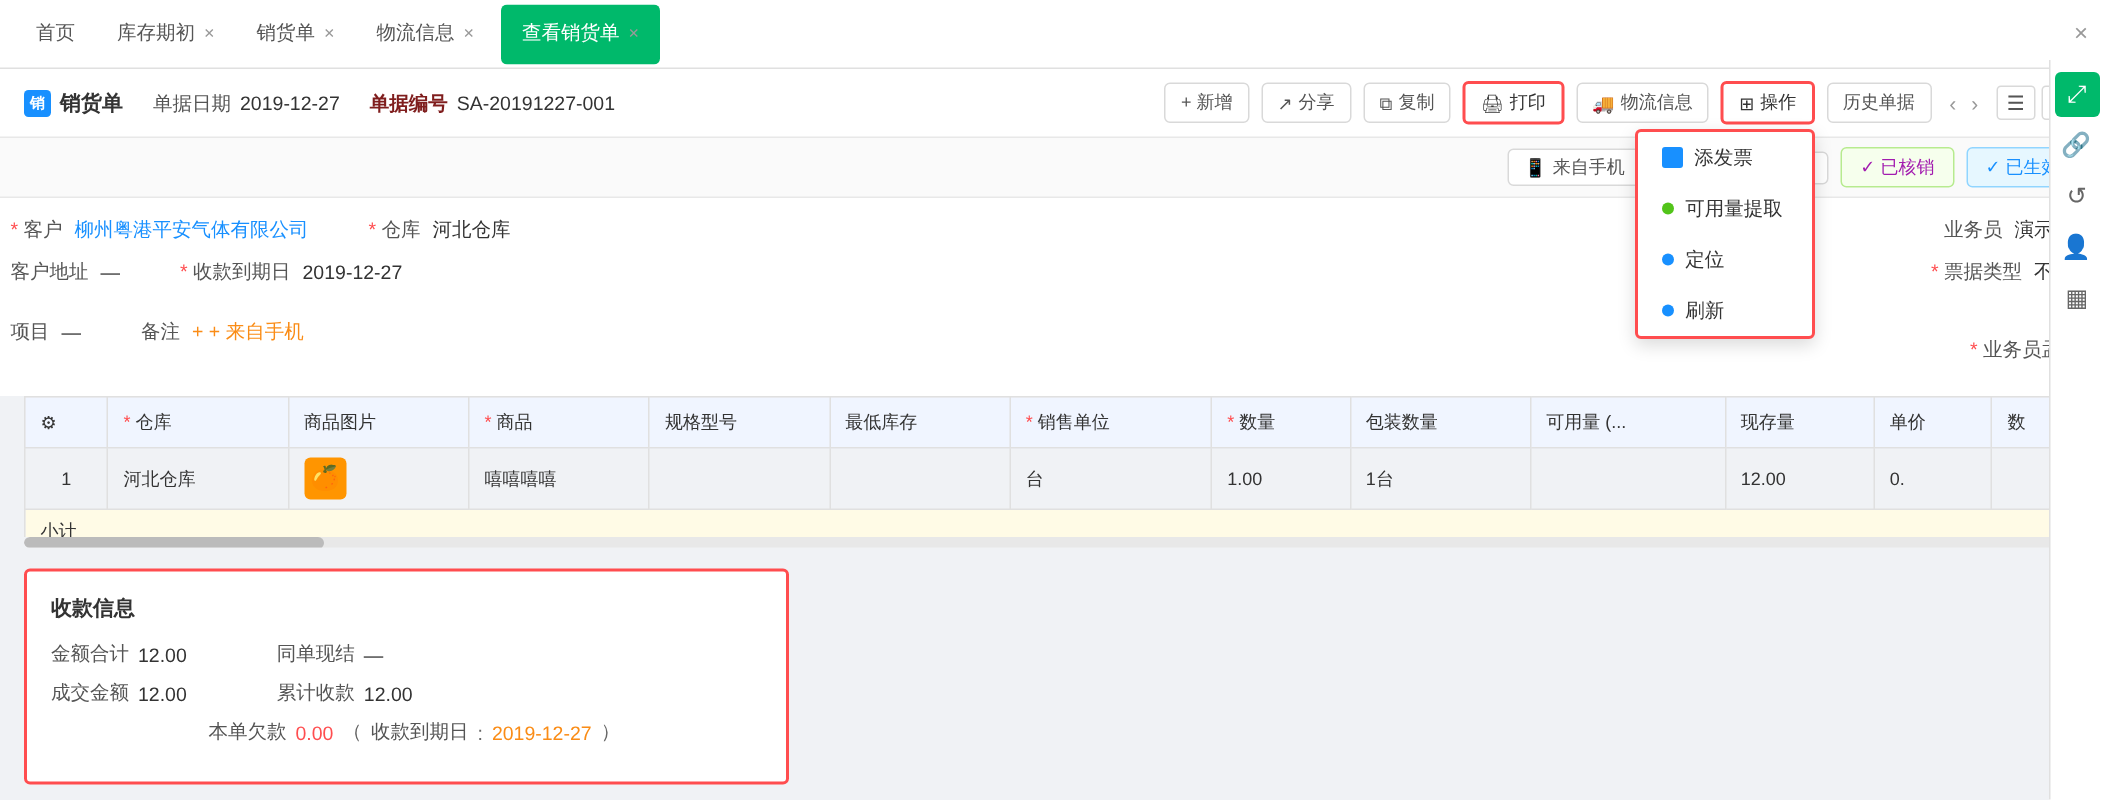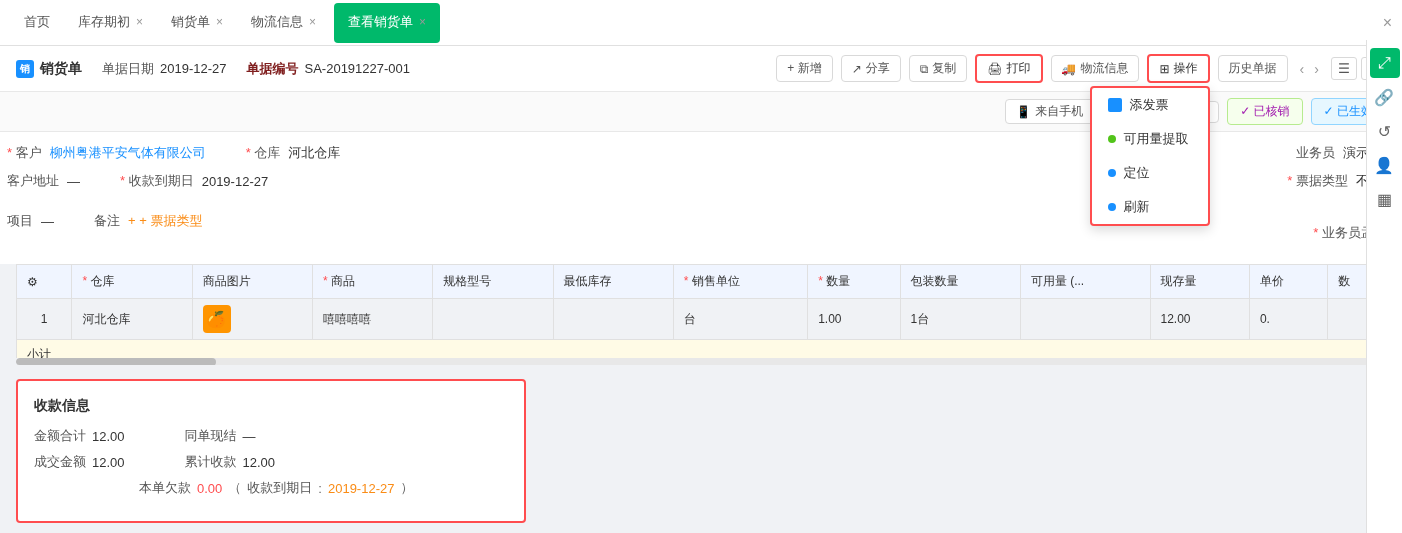--- a/index.html
+++ b/index.html
@@ -528,21 +528,21 @@
     </div>
     <div class="form-row">
       <div class="form-field">
         <span class="field-label">项目</span>
         <span class="field-value">—</span>
       </div>
       <div class="form-field">
         <span class="field-label">备注</span>
         <span class="field-value link" style="color:#fa8c16;">
           <span>+</span>
-          <span>+ 票据类型</span>
+          <span>+ 来自手机</span>
         </span>
       </div>
       <div class="form-field" style="margin-left:auto;margin-top:24px;">
         <span class="field-label required">业务员孟</span>
         <span class="field-value">—</span>
       </div>
     </div>
   </div>
 
   <div class="table-wrapper">

